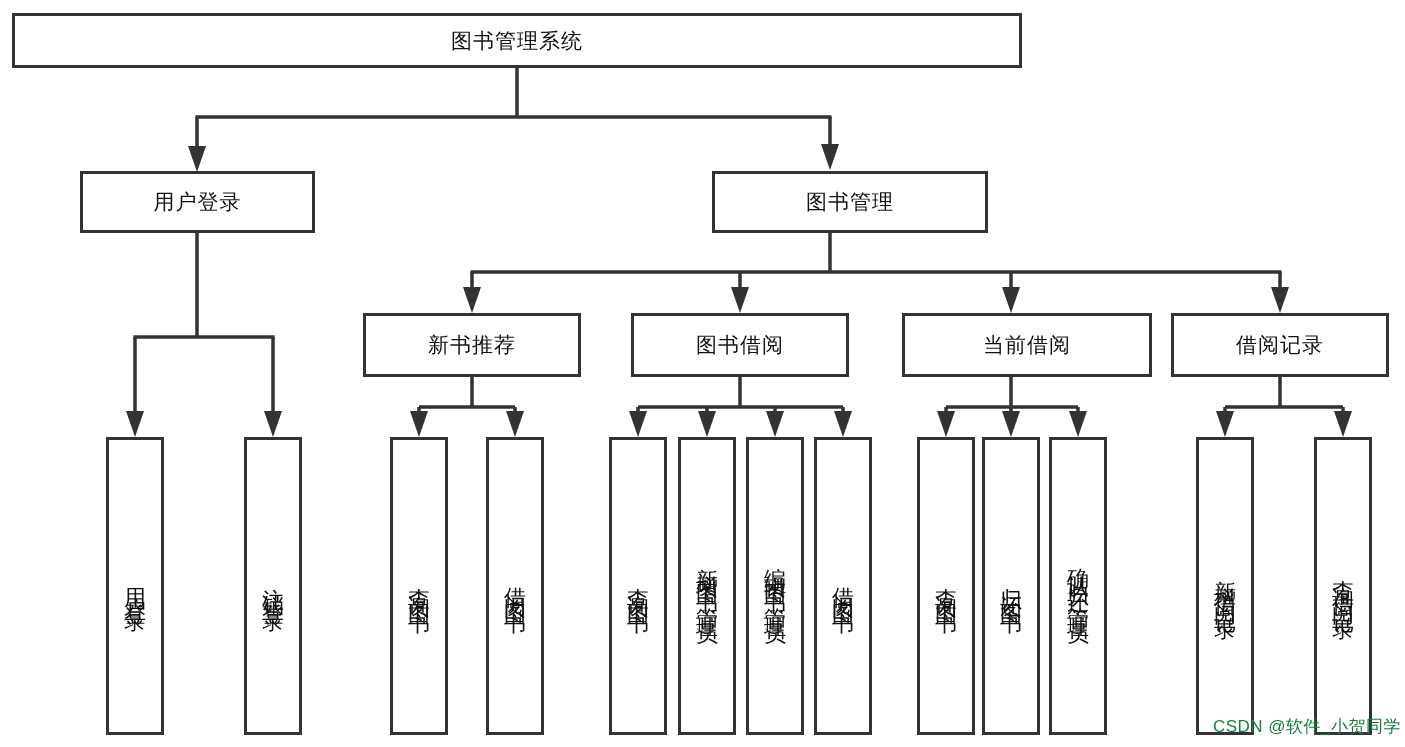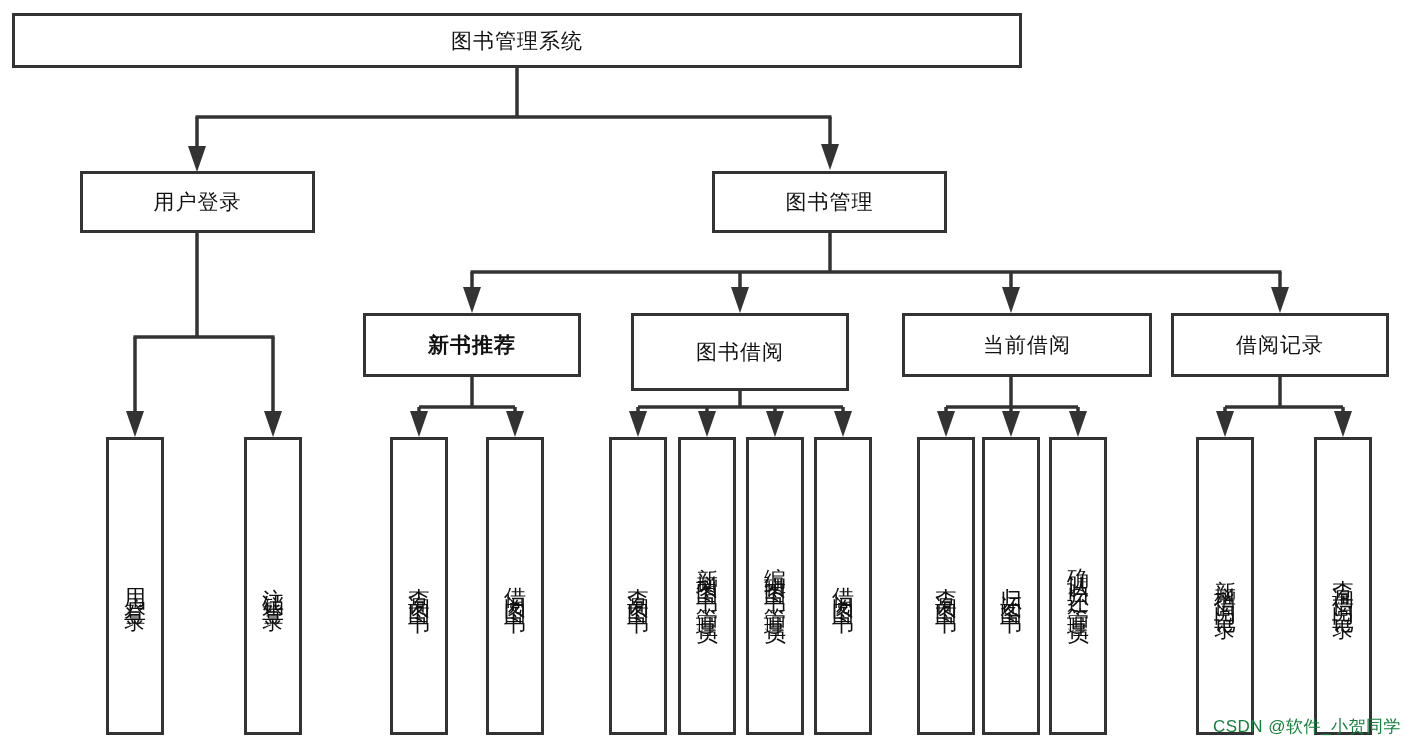--- a/index.html
+++ b/index.html
@@ -140,28 +140,28 @@
     </g>
   </svg>
 
   <div class="box root-node" style="left:12px; top:13px; width:1010px; height:55px;">
     <span>图书管理系统</span>
   </div>
 
   <div class="box h-node" style="left:80px; top:171px; width:235px; height:62px;">
     <span>用户登录</span>
   </div>
-  <div class="box h-node" style="left:712px; top:171px; width:235px; height:62px;">
+  <div class="box h-node" style="left:712px; top:171px; width:276px; height:62px;">
     <span>图书管理</span>
   </div>
 
-  <div class="box h-node" style="left:363px; top:313px; width:218px; height:64px;font-weight:bold;">
+  <div class="box h-node" style="left:363px; top:313px; width:218px; height:64px;">
     <span>新书推荐</span>
   </div>
-  <div class="box h-node" style="left:631px; top:313px; width:218px; height:78px;">
+  <div class="box h-node" style="left:631px; top:313px; width:218px; height:64px;">
     <span>图书借阅</span>
   </div>
   <div class="box h-node" style="left:902px; top:313px; width:250px; height:64px;">
     <span>当前借阅</span>
   </div>
   <div class="box h-node" style="left:1171px; top:313px; width:218px; height:64px;">
     <span>借阅记录</span>
   </div>
 
   <div class="box leaf" style="left:106px;">

